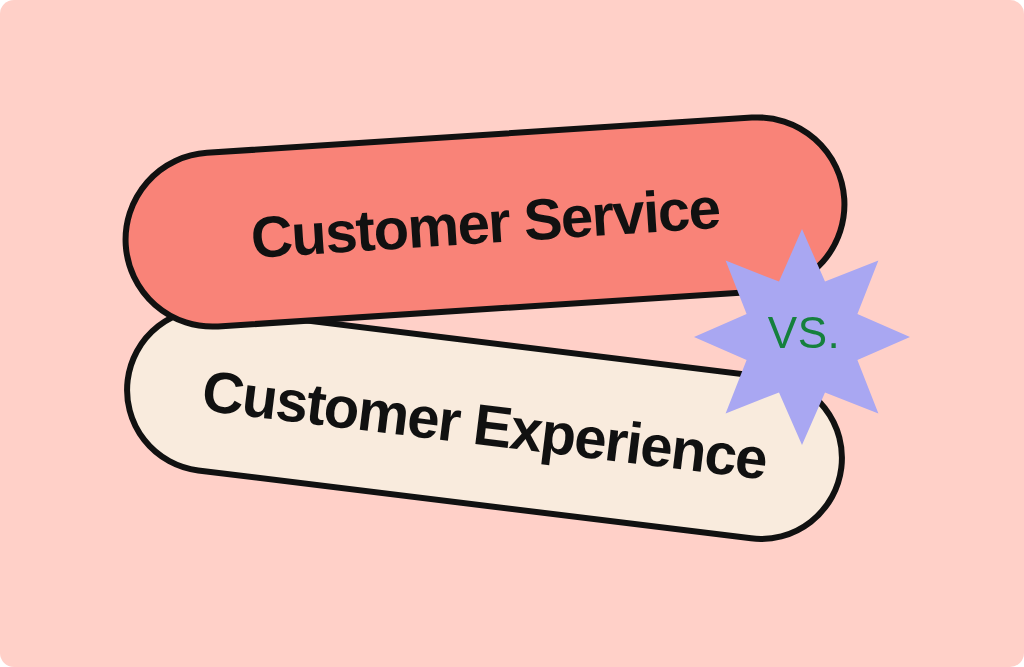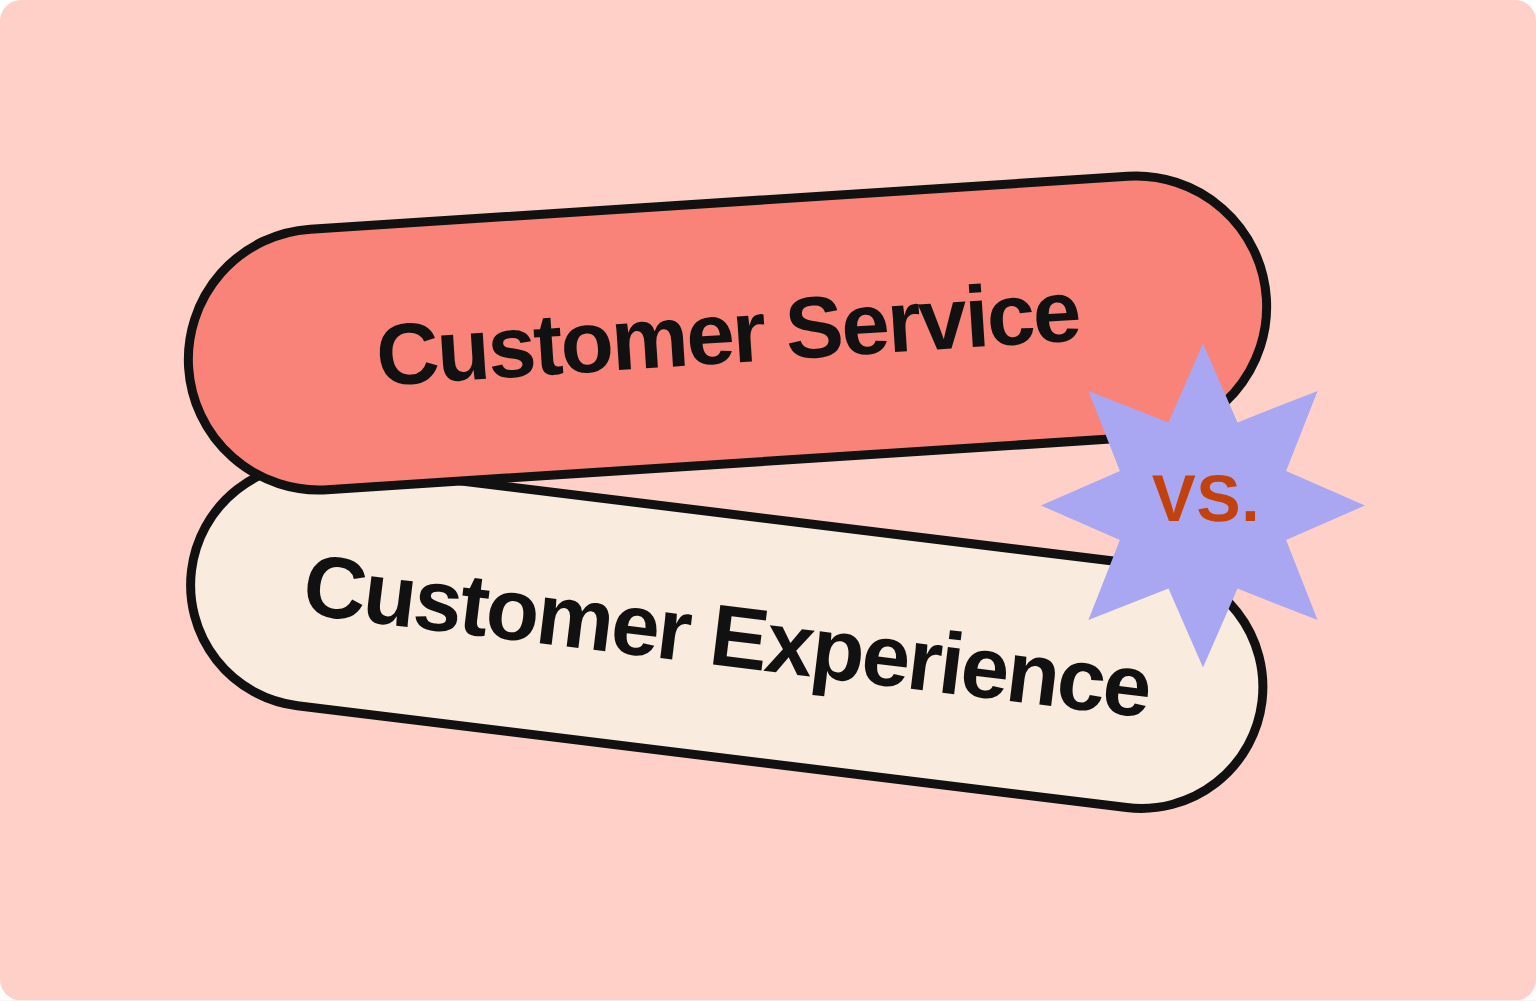--- a/index.html
+++ b/index.html
@@ -70,23 +70,23 @@
     position: absolute;
     left: 0;
     top: 0;
     width: 220px;
     height: 220px;
     display: flex;
     align-items: center;
     justify-content: center;
     transform: translate(2px, -4px);
     font-size: 44px;
-    font-weight: 700;
+    font-weight: 400;
     letter-spacing: 0.5px;
-    color: #c2410c;
+    color: #15803d;
   }
 </style>
 </head>
 <body>
 
 <div class="stage" style="background: rgb(255, 208, 200);">
 
   <div class="pill pill-red" style="background: rgb(249, 131, 120);">
     <span class="pill-label">Customer Service</span>
   </div>

